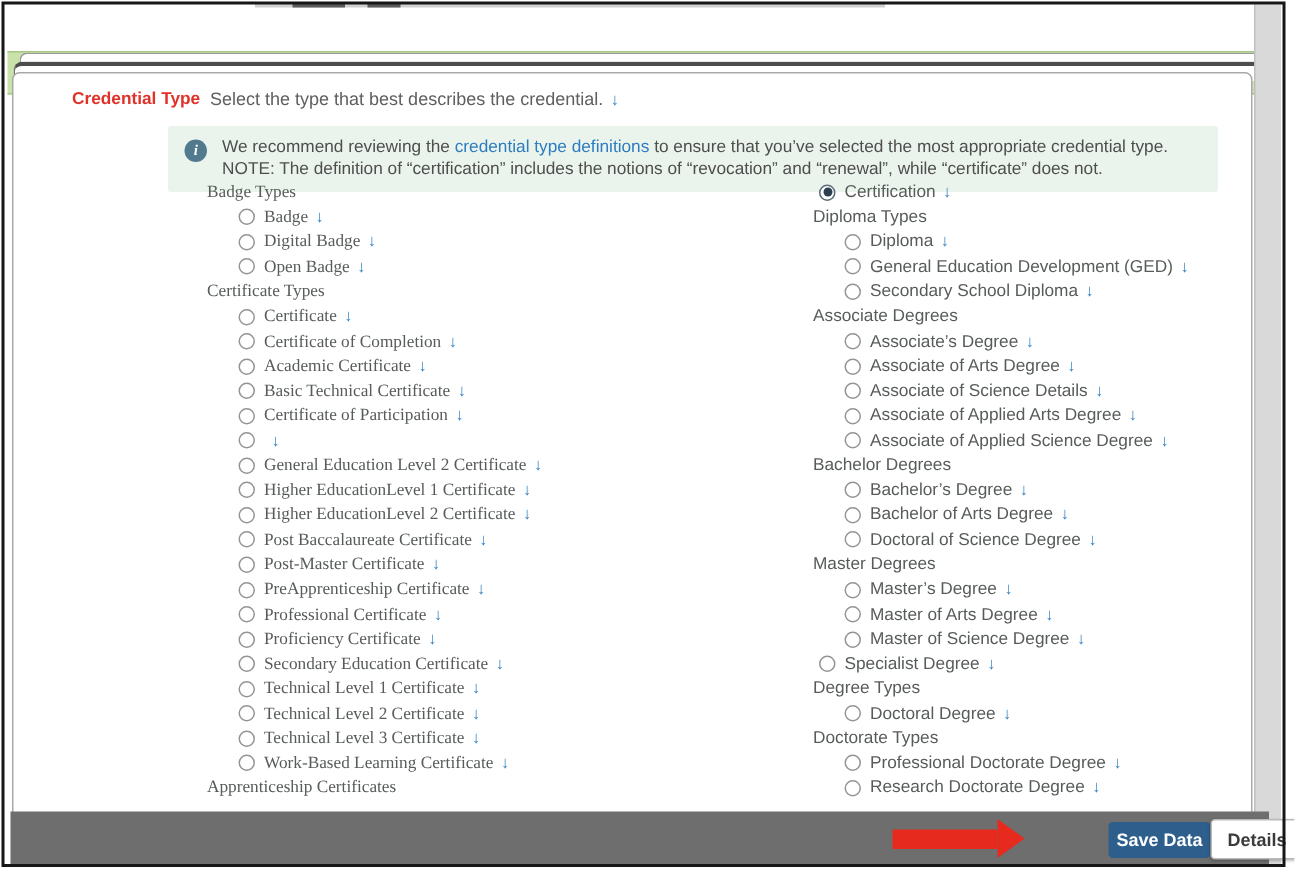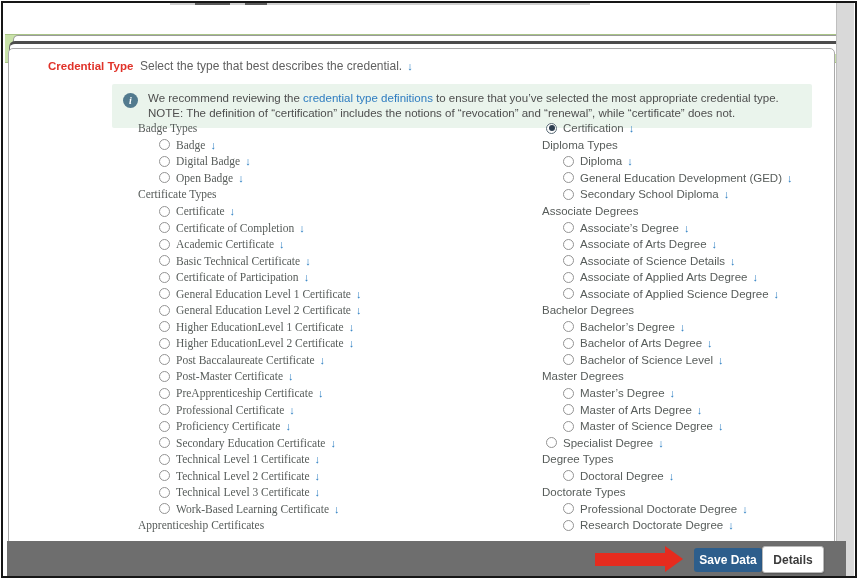--- a/index.html
+++ b/index.html
@@ -44,21 +44,21 @@
   .row.option{padding-left:21px;}
   .row.option.lvl0{padding-left:4px;}
   .radio{width:9px;height:9px;border:1px solid #949494;border-radius:50%;background:#fff;
          display:inline-block;margin-right:6px;flex:none;position:relative;}
   .radio.checked{border-color:#5a6b76;}
   .radio.checked::after{content:"";position:absolute;left:1.5px;top:1.5px;width:6px;height:6px;
          border-radius:50%;background:#2d3e50;}
   
   .footer-bar{position:absolute;left:7px;top:541px;width:839px;height:35px;background:#6e6e6e;z-index:10;}
   .btn{position:absolute;z-index:12;font-size:12px;font-weight:bold;display:flex;
-       align-items:center;justify-content:center;cursor:pointer;box-sizing:border-box;}
+       align-items:center;justify-content:center;cursor:pointer;box-sizing:border-box;margin-left:45px;}
   .btn-save{left:694px;top:548px;width:68px;height:24px;background:#2d5e8c;color:#fff;border-radius:3px;}
   .btn-details{left:762px;top:546px;width:62px;height:27px;background:#fff;color:#3b3b3b;
                border:1px solid #b9b9b9;border-radius:3px;box-shadow:0 1px 2px rgba(0,0,0,0.25);}
   .red-arrow{position:absolute;left:595px;top:545px;width:90px;height:28px;z-index:11;}
   .red-arrow .shaft{position:absolute;left:0;top:8px;width:70px;height:13px;background:#e62b1e;}
   .red-arrow .head{position:absolute;left:70px;top:1px;width:0;height:0;
        border-top:13px solid transparent;border-bottom:13px solid transparent;border-left:18px solid #e62b1e;}
   
   .scroll-strip{position:absolute;left:836px;top:3px;width:17px;height:573px;background:#d9d9d9;
                 border-left:1px solid #bfbfbf;}
@@ -146,21 +146,20 @@
         <span>Basic Technical Certificate</span>
         <span class="def-icon">↓</span>
       </div>
       <div class="row option">
         <span class="radio"></span>
         <span>Certificate of Participation</span>
         <span class="def-icon">↓</span>
       </div>
       <div class="row option">
         <span class="radio"></span>
-        <span>General Education Level 1 Certificate</span>
         <span class="def-icon">↓</span>
       </div>
       <div class="row option">
         <span class="radio"></span>
         <span>General Education Level 2 Certificate</span>
         <span class="def-icon">↓</span>
       </div>
       <div class="row option">
         <span class="radio"></span>
         <span>Higher EducationLevel 1 Certificate</span>
@@ -285,21 +284,21 @@
         <span>Bachelor’s Degree</span>
         <span class="def-icon">↓</span>
       </div>
       <div class="row option">
         <span class="radio"></span>
         <span>Bachelor of Arts Degree</span>
         <span class="def-icon">↓</span>
       </div>
       <div class="row option">
         <span class="radio"></span>
-        <span>Bachelor of Science Level</span>
+        <span>Doctoral of Science Degree</span>
         <span class="def-icon">↓</span>
       </div>
       <div class="row group">
         <span>Master Degrees</span>
       </div>
       <div class="row option">
         <span class="radio"></span>
         <span>Master’s Degree</span>
         <span class="def-icon">↓</span>
       </div>

